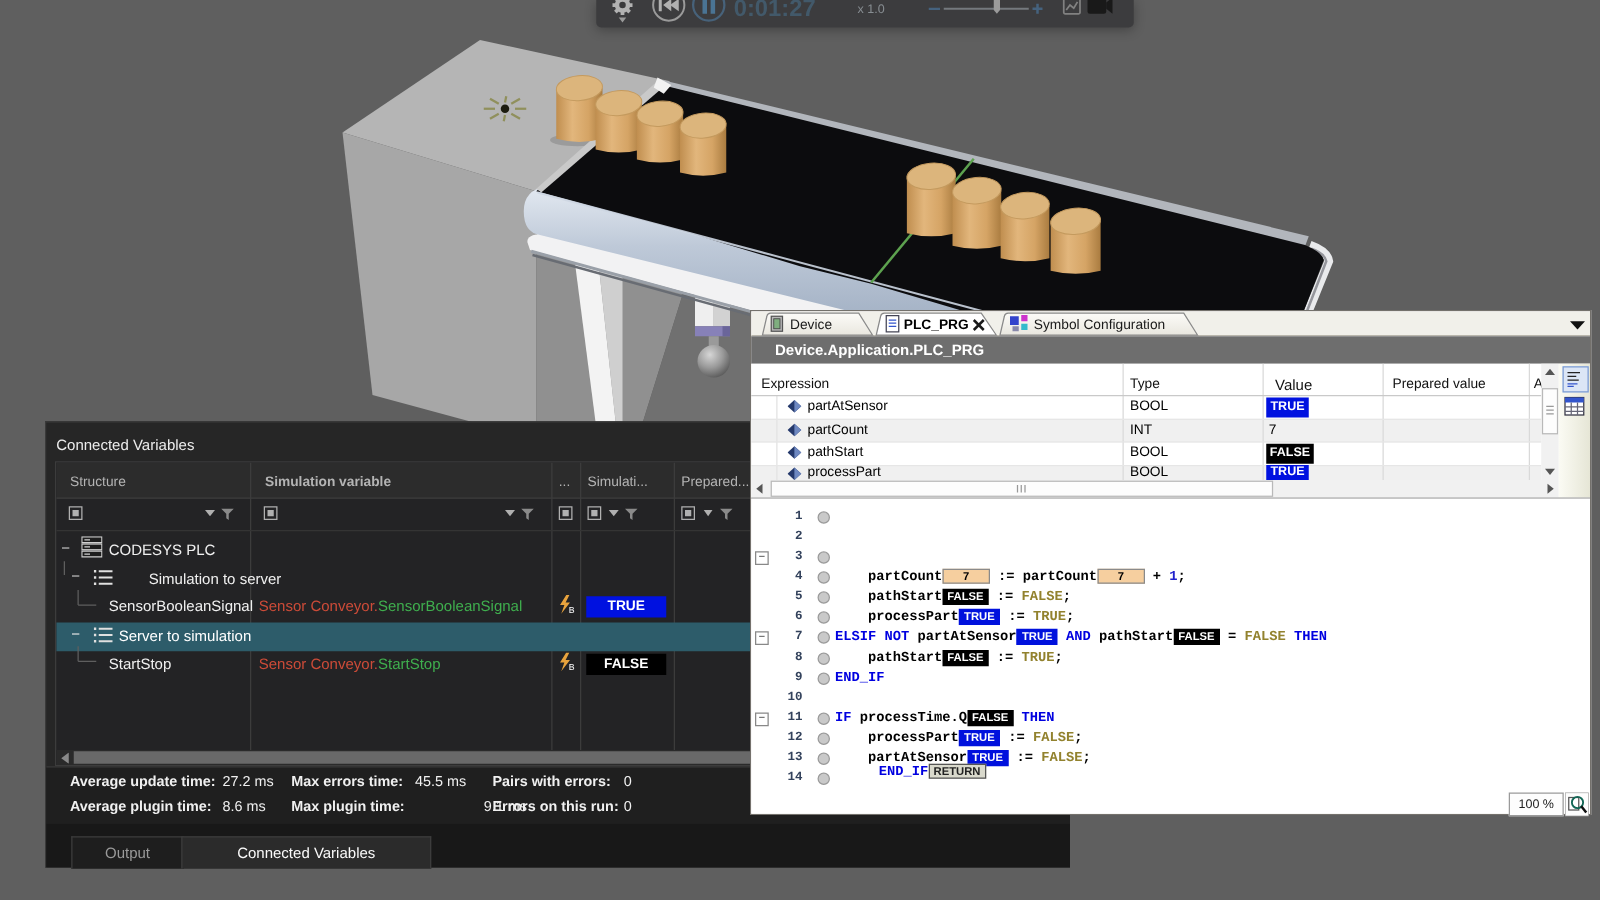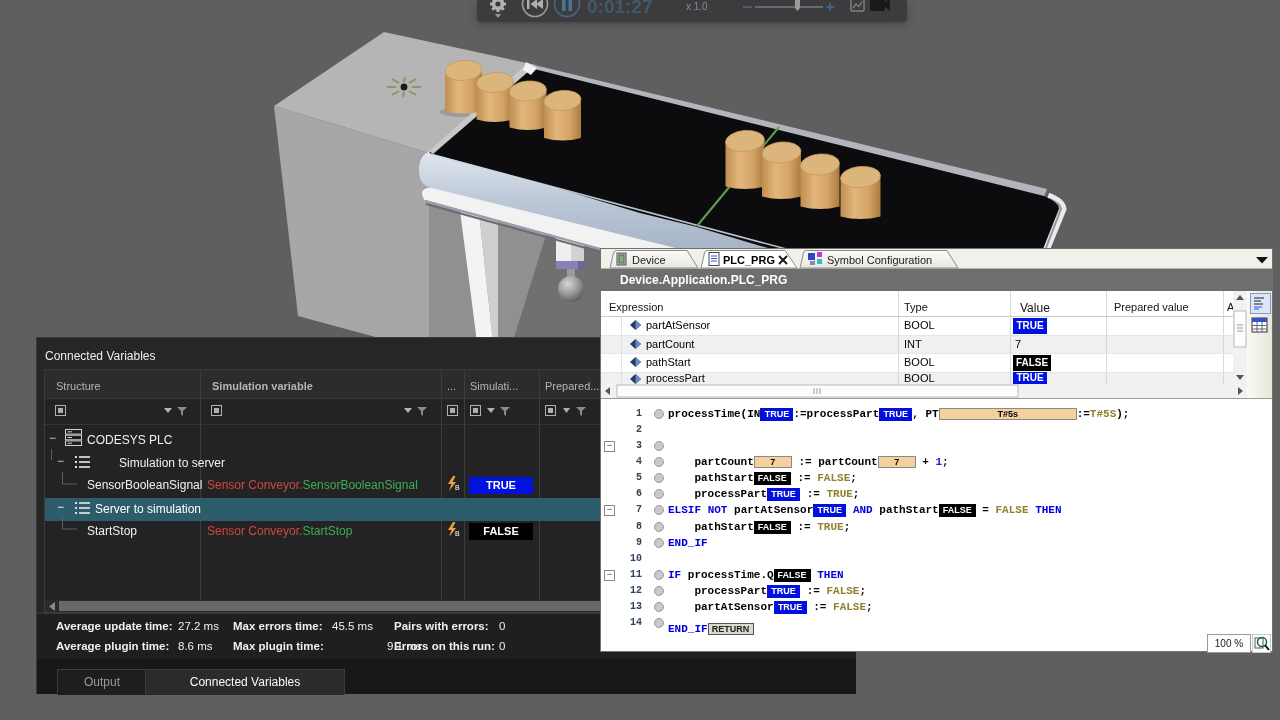--- a/index.html
+++ b/index.html
@@ -455,21 +455,20 @@
               <line x1="1" y1="12" x2="16" y2="12"></line>
             </g>
         </svg>
       </div>
     </div>
     <div class="abs" style="left:0;top:149px;width:671px;height:1px;background:#9a9a9a;"></div>
 
     <div class="abs" id="code" style="left:0;top:150px;width:671px;height:252px;background:#fff;font-family:'Liberation Mono',monospace;font-size:11px;font-weight:bold;color:#000;">
       <div class="ln" style="top:6.5px;">1</div>
         <div class="bp" style="top:9.5px;"></div>
-      <div class="ct" style="top:6.5px;">processTime(IN<span class="bt">TRUE</span>:=processPart<span class="bt">TRUE</span>, PT<span class="bT5">T#5s</span>:=<span class="olv">T#5S</span>);</div>
       <div class="ln" style="top:22.7px;">2</div>
       <div class="fold" style="top:41.8px;">−</div>
       <div class="ln" style="top:38.8px;">3</div>
         <div class="bp" style="top:41.8px;"></div>
       <div class="ln" style="top:54.9px;">4</div>
         <div class="bp" style="top:57.9px;"></div>
       <div class="ct" style="top:54.9px;">    partCount<span class="b7">7</span> := partCount<span class="b7">7</span> + <span class="num">1</span>;</div>
       <div class="ln" style="top:71.1px;">5</div>
         <div class="bp" style="top:74.1px;"></div>
       <div class="ct" style="top:71.1px;">    pathStart<span class="bf">FALSE</span> := <span class="olv">FALSE</span>;</div>
@@ -492,21 +491,21 @@
         <div class="bp" style="top:171px;"></div>
       <div class="ct" style="top:168px;"><span class="kw">IF</span> processTime.Q<span class="bf">FALSE</span> <span class="kw">THEN</span></div>
       <div class="ln" style="top:184.1px;">12</div>
         <div class="bp" style="top:187.1px;"></div>
       <div class="ct" style="top:184.1px;">    processPart<span class="bt">TRUE</span> := <span class="olv">FALSE</span>;</div>
       <div class="ln" style="top:200.3px;">13</div>
         <div class="bp" style="top:203.3px;"></div>
       <div class="ct" style="top:200.3px;">    partAtSensor<span class="bt">TRUE</span> := <span class="olv">FALSE</span>;</div>
       <div class="ln" style="top:216.4px;">14</div>
         <div class="bp" style="top:219.4px;"></div>
-      <div class="ct" style="top:222px;"><span class="kw">END_IF</span><span class="bret">RETURN</span></div>
+      <div class="ct" style="top:211px;margin-left:35px;"><span class="kw">END_IF</span><span class="bret">RETURN</span></div>
     </div>
 
     <div class="abs" style="left:606px;top:385px;width:42px;height:17px;background:#fdfdfd;border:1px solid #9a9a9a;font-size:10px;color:#222;text-align:center;line-height:17px;font-family:'Liberation Sans';">100 %</div>
     <svg class="abs" style="left:651px;top:385px" width="19" height="19">
       <rect x="0" y="0" width="19" height="19" fill="#fdfdfd" stroke="#9a9a9a"></rect>
       <rect x="3" y="4" width="8" height="10" fill="#fff" stroke="#555"></rect>
       <circle cx="10" cy="8" r="4.5" fill="none" stroke="#116655" stroke-width="1.5"></circle>
       <line x1="13" y1="11" x2="17" y2="16" stroke="#111" stroke-width="2"></line>
     </svg>
   </div>

